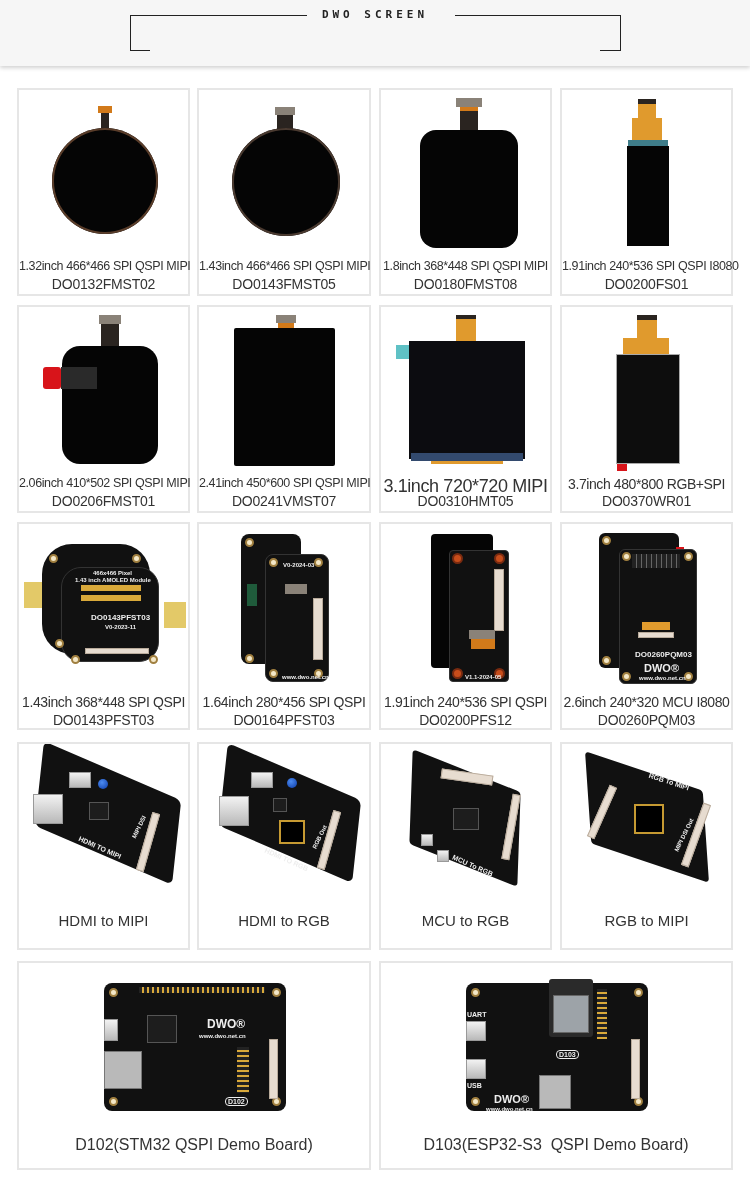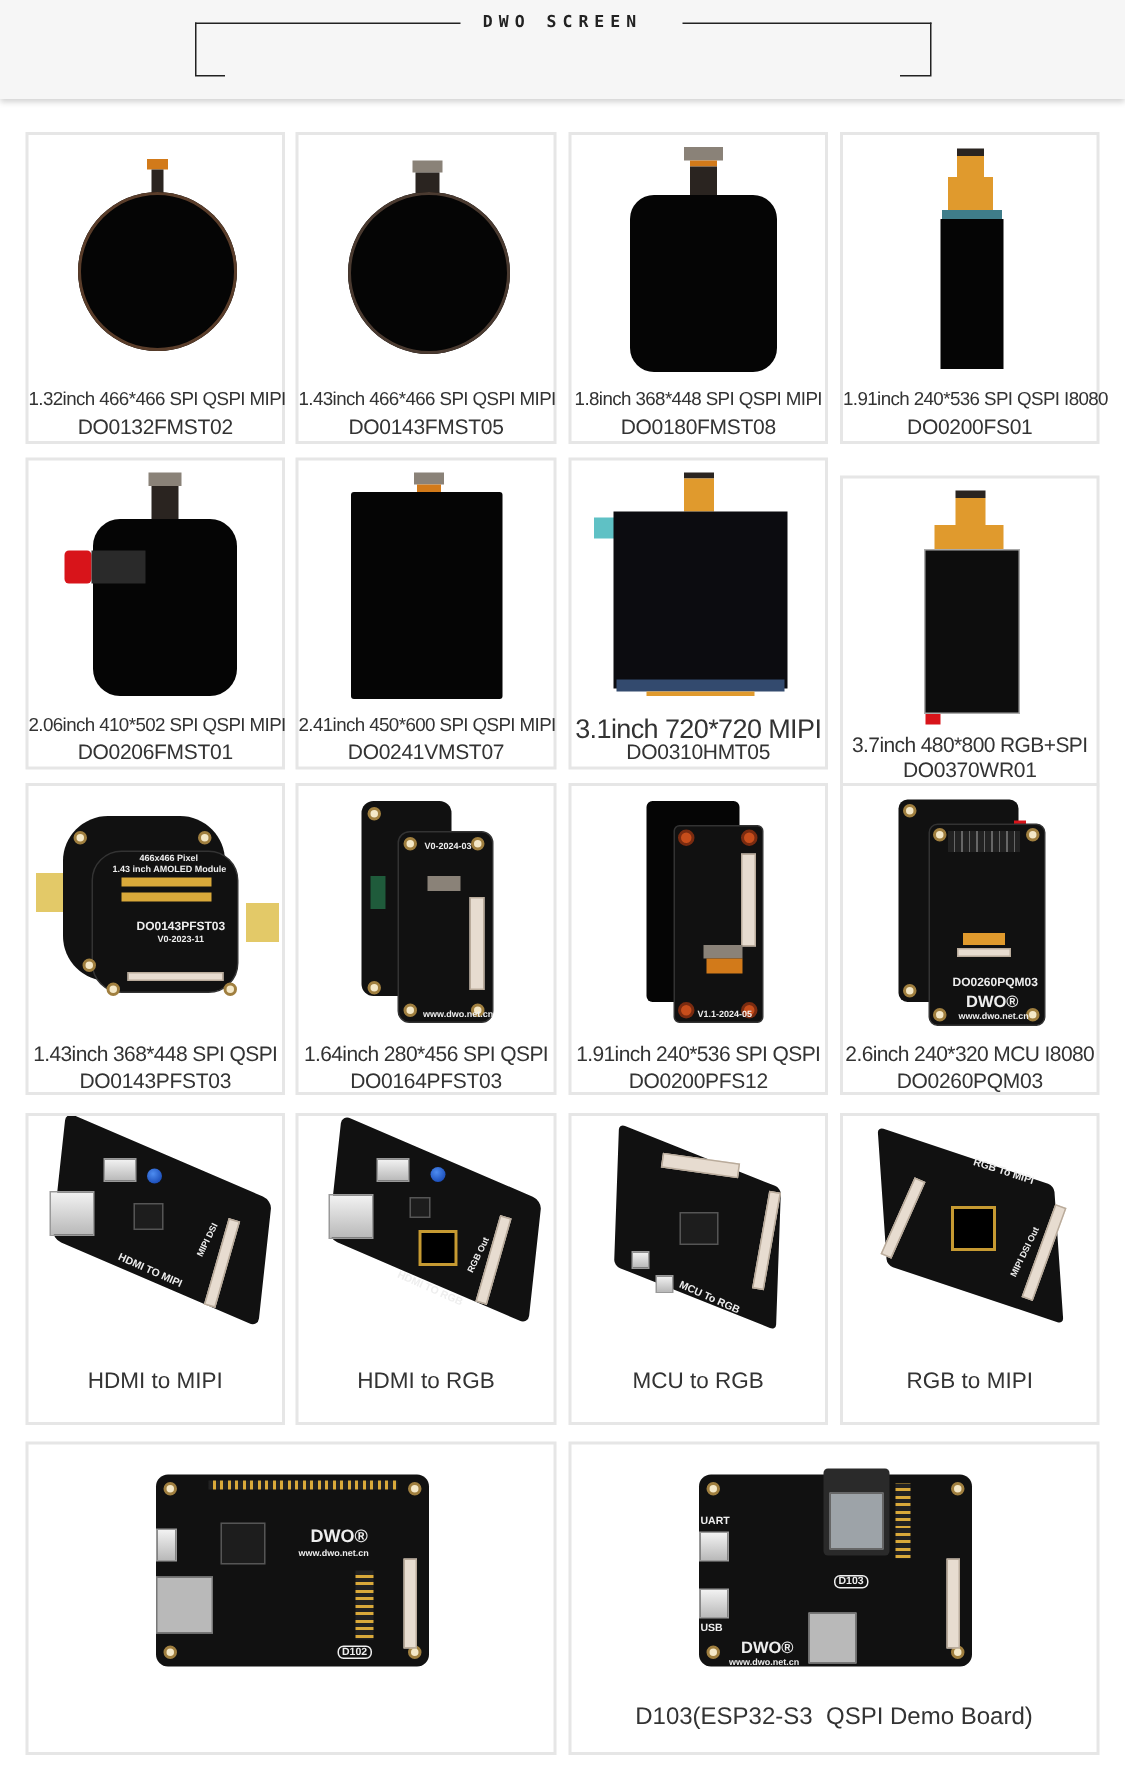--- a/index.html
+++ b/index.html
@@ -144,21 +144,21 @@
     <div class="abs fpc-gold" style="left:75px;top:12px;width:20px;height:22px;"></div>
     <div class="abs" style="left:15px;top:38px;width:14px;height:14px;background:#5fc1c5;"></div>
     <div class="abs" style="left:28px;top:34px;width:116px;height:118px;background:#0c0c10;"></div>
     <div class="abs" style="left:30px;top:146px;width:112px;height:8px;background:#334a6e;"></div>
     <div class="abs fpc-gold" style="left:50px;top:154px;width:72px;height:3px;"></div>
   </div>
   <div class="line1" style="top:169px;font-size:18px;">3.1inch 720*720 MIPI</div>
   <div class="line2" style="top:186px;">DO0310HMT05</div>
 </div>
 
-<div class="card" style="left:560px;top:305px;width:173px;height:208px;margin-top:12px;">
+<div class="card" style="left:560px;top:305px;width:173px;height:208px;">
   <div class="img" style="height:165px;">
     <div class="abs fpc-dark" style="left:75px;top:8px;width:20px;height:5px;"></div>
     <div class="abs fpc-gold" style="left:75px;top:13px;width:20px;height:20px;"></div>
     <div class="abs fpc-gold" style="left:61px;top:31px;width:46px;height:16px;"></div>
     <div class="abs" style="left:54px;top:47px;width:64px;height:110px;background:#0d0d0d;border:1px solid #aaa;"></div>
     <div class="abs" style="left:55px;top:157px;width:10px;height:7px;background:#d8141a;"></div>
   </div>
   <div class="line1" style="top:169px;font-size:14px;">3.7inch 480*800 RGB+SPI</div>
   <div class="line2" style="top:186px;">DO0370WR01</div>
 </div>
@@ -309,20 +309,21 @@
     <div class="abs" style="left:120px;top:24px;width:126px;height:6px;background:repeating-linear-gradient(90deg,#222 0 3px,#d9a93a 3px 5px);"></div>
     <div class="usb" style="left:85px;top:56px;width:14px;height:22px;"></div>
     <div class="chip" style="left:128px;top:52px;width:30px;height:28px;"></div>
     <div class="abs" style="left:85px;top:88px;width:38px;height:38px;background:#b9b9b9;border:1px solid #777;"></div>
     <div class="silk" style="left:188px;top:54px;font-size:12px;">DWO®</div>
     <div class="silk" style="left:180px;top:70px;font-size:6px;">www.dwo.net.cn</div>
     <div class="abs" style="left:218px;top:84px;width:12px;height:46px;background:repeating-linear-gradient(180deg,#222 0 3px,#d9a93a 3px 5px);"></div>
     <div class="conn" style="left:250px;top:76px;width:9px;height:60px;"></div>
     <div class="silk" style="left:206px;top:134px;font-size:7px;border:1px solid #eee;border-radius:4px;padding:0 2px;">D102</div>
   </div>
+  <div class="single" style="top:173px;font-size:16px;">D102(STM32 QSPI Demo Board)</div>
 </div>
 
 <div class="card" style="left:379px;top:961px;width:354px;height:209px;">
   <div class="img" style="height:160px;">
     <div class="abs pcb" style="left:85px;top:20px;width:182px;height:128px;border-radius:8px;"></div>
     <div class="hole" style="left:90px;top:25px;"></div>
     <div class="hole" style="left:253px;top:25px;"></div>
     <div class="hole" style="left:90px;top:134px;"></div>
     <div class="hole" style="left:253px;top:134px;"></div>
     <div class="abs" style="left:168px;top:16px;width:44px;height:58px;background:#2a2a2a;border-radius:3px;"></div>

